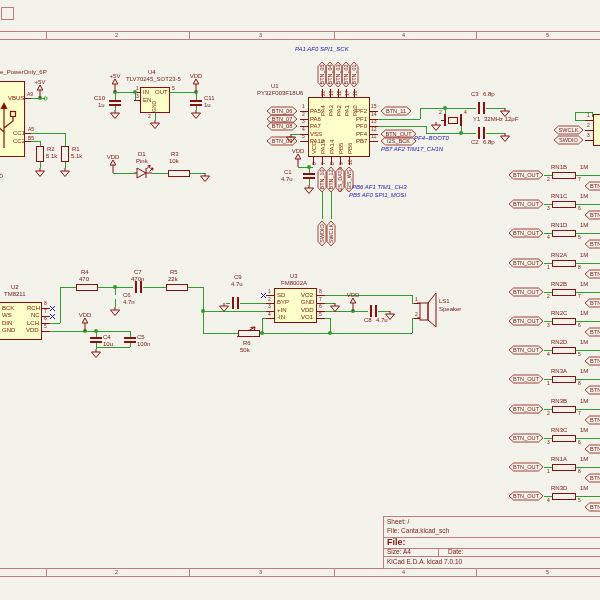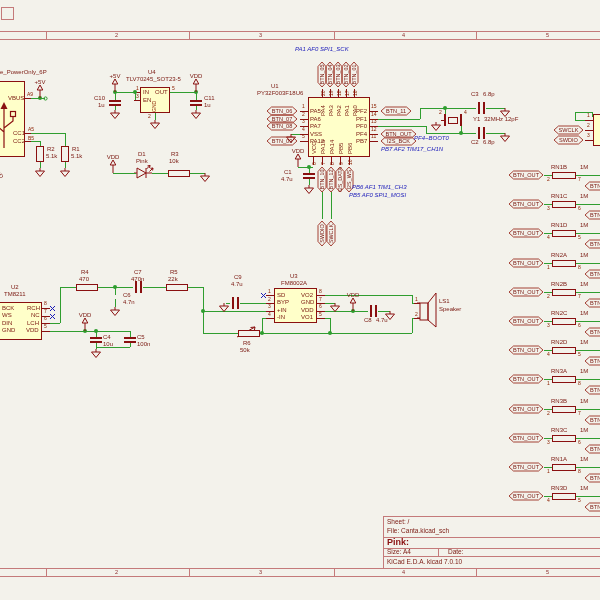--- a/index.html
+++ b/index.html
@@ -78,21 +78,21 @@
   </svg>
 
   <div class="frameln" style="left:383px;top:516px;width:217px;height:1px"></div>
   <div class="frameln" style="left:383px;top:537px;width:217px;height:1px"></div>
   <div class="frameln" style="left:383px;top:548px;width:217px;height:1px"></div>
   <div class="frameln" style="left:383px;top:556px;width:217px;height:1px"></div>
   <div class="frameln" style="left:383px;top:516px;width:1px;height:52px"></div>
   <div class="frameln" style="left:438px;top:548px;width:1px;height:8px"></div>
   <div class="tbk" style="left:387px;top:519px">Sheet: /</div>
   <div class="tbk" style="left:387px;top:528px">File: Canta.kicad_sch</div>
-  <div class="tt" style="left:387px;top:538px">Pink:</div>
+  <div class="tt" style="left:387px;top:538px">File:</div>
   <div class="tbk" style="left:387px;top:549px">Size: A4</div>
   <div class="tbk" style="left:448px;top:549px">Date:</div>
   <div class="tbk" style="left:387px;top:559px">KiCad E.D.A.  kicad 7.0.10</div>
 <i class="frameln" style="left:46px;top:31px;width:1px;height:8px"></i>
     <i class="frameln" style="left:46px;top:568px;width:1px;height:8px"></i>
     <i class="frameln" style="left:189px;top:31px;width:1px;height:8px"></i>
     <i class="frameln" style="left:189px;top:568px;width:1px;height:8px"></i>
     <i class="frameln" style="left:334px;top:31px;width:1px;height:8px"></i>
     <i class="frameln" style="left:334px;top:568px;width:1px;height:8px"></i>
     <i class="frameln" style="left:476px;top:31px;width:1px;height:8px"></i>

